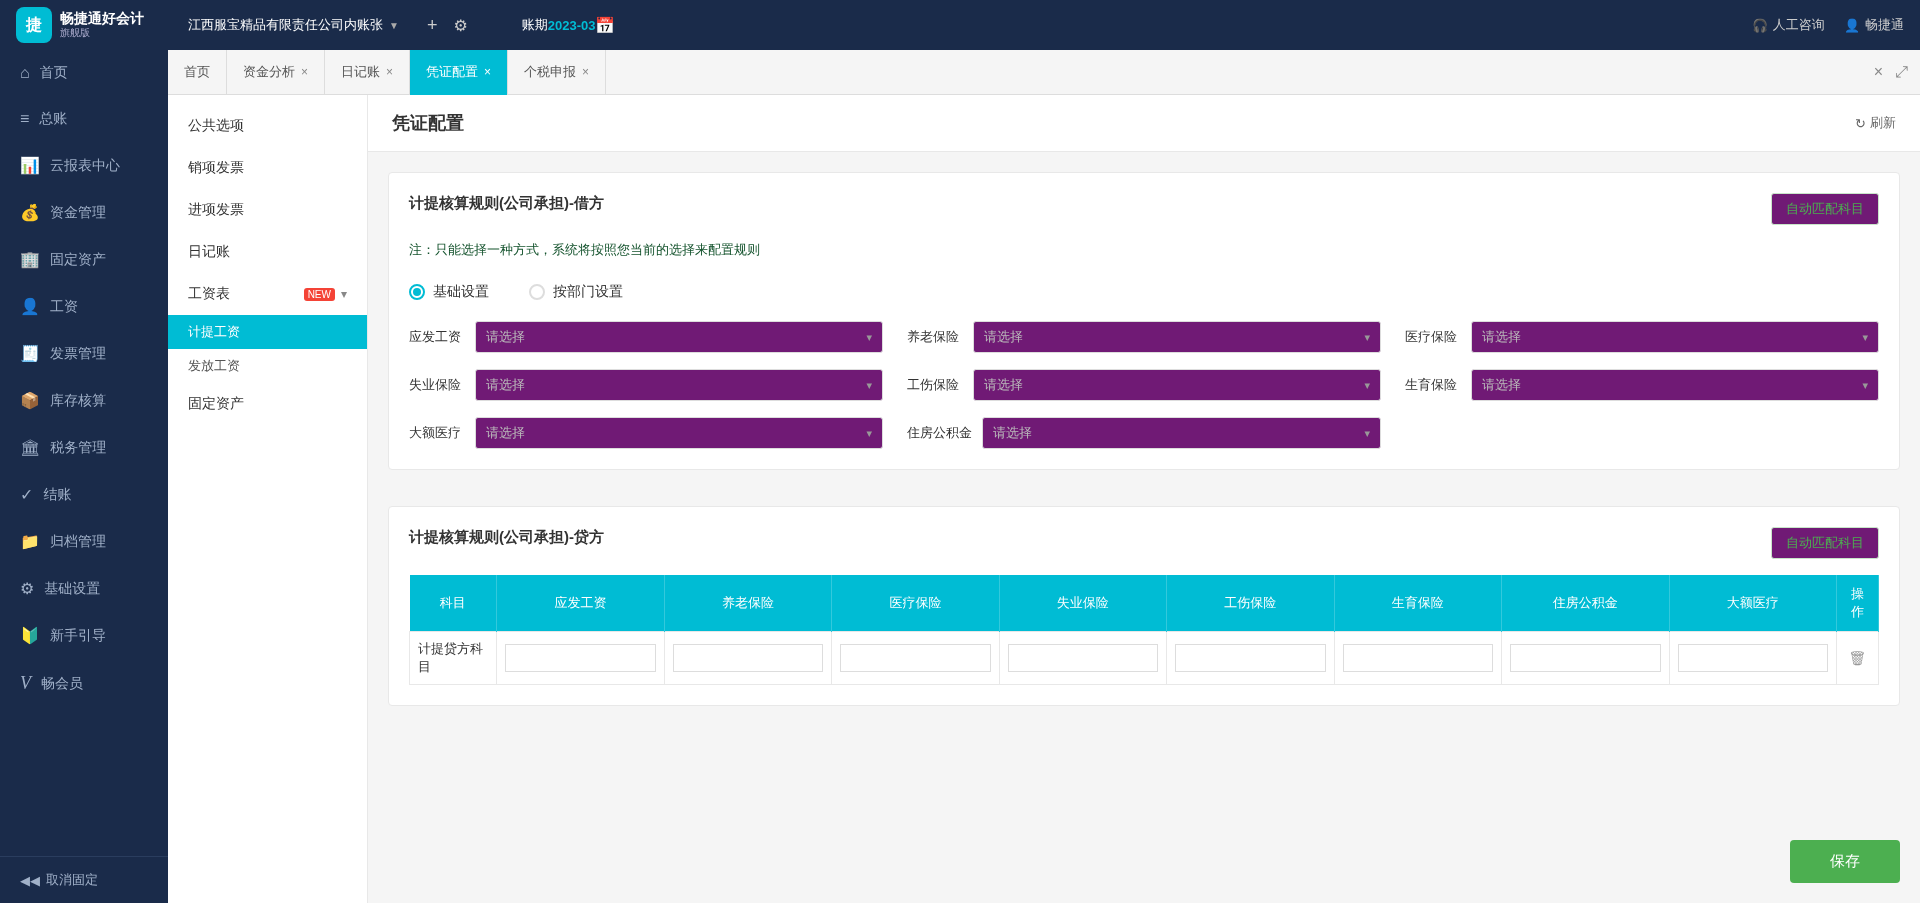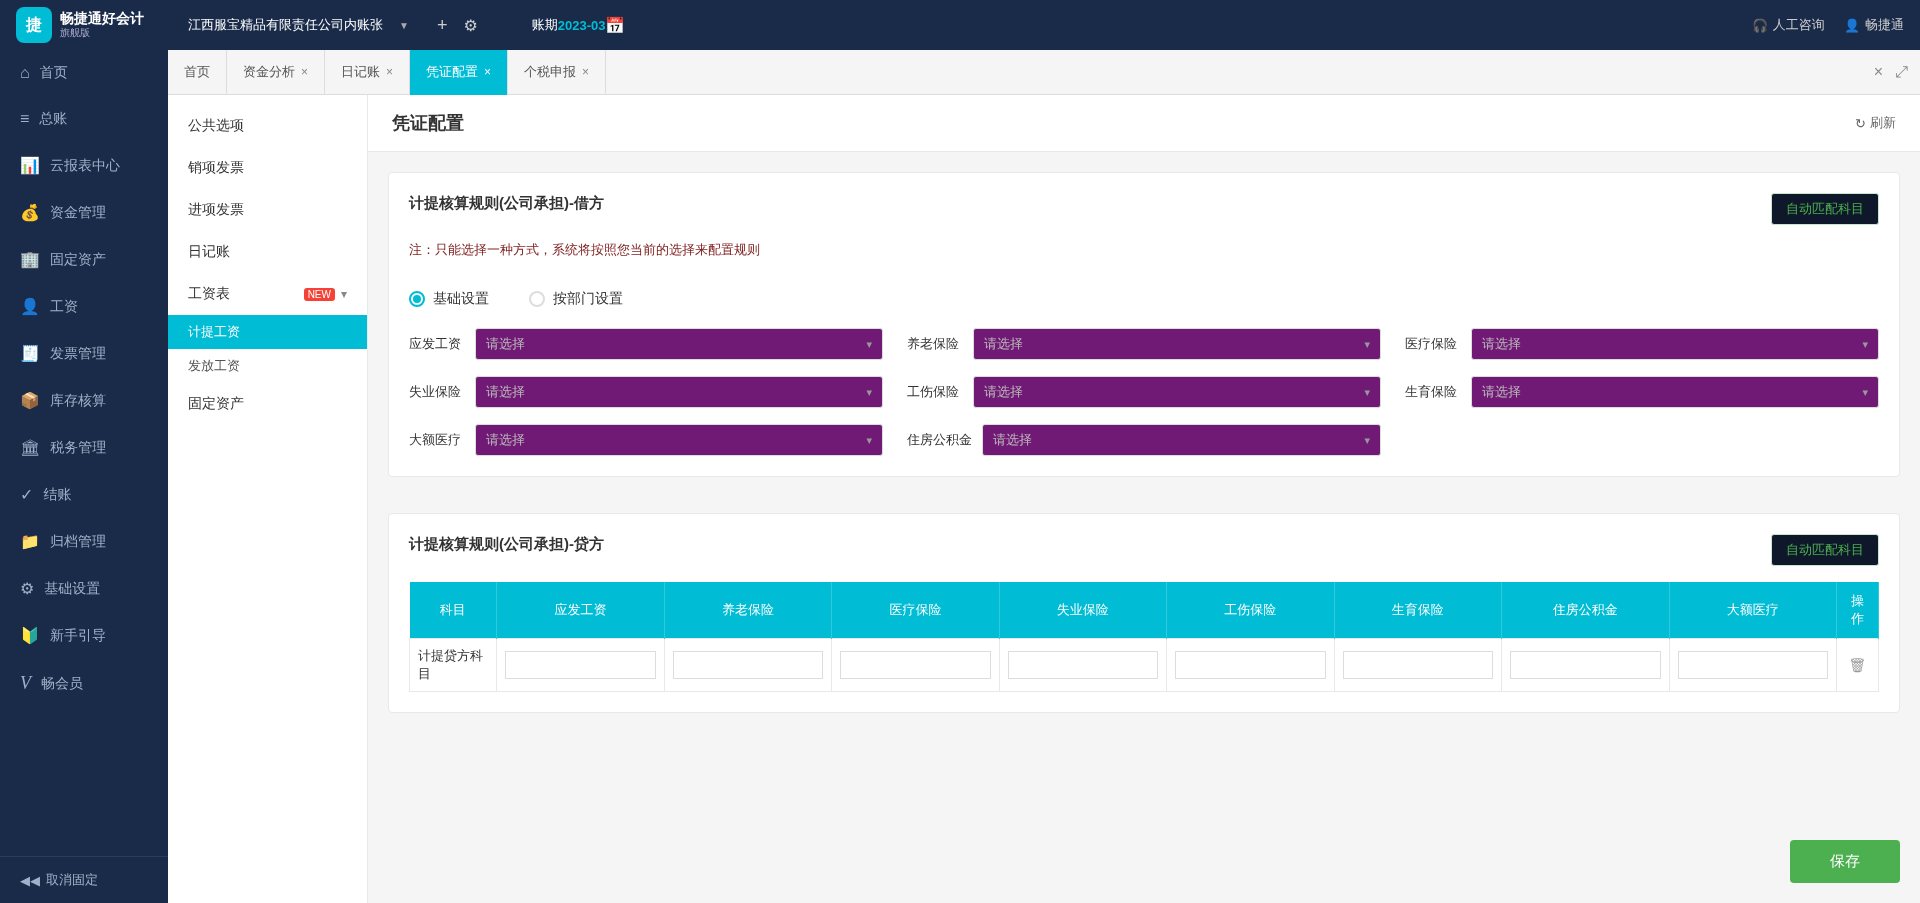--- a/index.html
+++ b/index.html
@@ -23,21 +23,21 @@
     .logo-icon {
       width: 36px; height: 36px;
       background: #00bcd4;
       border-radius: 8px;
       display: flex; align-items: center; justify-content: center;
       color: white; font-size: 16px; font-weight: bold;
     }
     .logo-text { color: white; font-size: 14px; font-weight: bold; line-height: 1.2; }
     .logo-sub { color: #aac; font-size: 10px; }
     .company-selector {
-      display: flex; align-items: center; gap: 16px;
+      display: flex; align-items: center; gap: 6px;
       color: white; font-size: 13px; cursor: pointer; padding: 0 12px;
     }
     .company-selector .arrow { color: #aaa; font-size: 10px; }
     .header-actions {
       margin-left: auto;
       display: flex; align-items: center; gap: 20px;
     }
     .header-btn {
       color: #ccc; font-size: 13px; cursor: pointer; display: flex; align-items: center; gap: 4px;
     }
@@ -189,23 +189,23 @@
       border-radius: 4px;
       padding: 20px;
     }
     .section-title {
       font-size: 15px;
       font-weight: bold;
       color: #333;
       margin-bottom: 12px;
     }
     .section-note {
-      color: #7f1d1d;
+      color: #14532d;
       font-size: 13px;
-      margin-bottom: 31px;
+      margin-bottom: 24px;
     }
     .radio-group {
       display: flex; gap: 40px;
       margin-bottom: 20px;
       align-items: center;
     }
     .radio-item {
       display: flex; align-items: center; gap: 8px;
       font-size: 14px; color: #333; cursor: pointer;
     }
@@ -248,21 +248,21 @@
       background: #701a75;
       display: flex; align-items: center; justify-content: space-between;
       cursor: pointer;
     }
     .form-select .arrow { color: #999; font-size: 11px; }
     .section-header {
       display: flex; align-items: center; justify-content: space-between;
       margin-bottom: 16px;
     }
     .auto-match-btn {
-      background: #0f172a;
+      background: #701a75;
       border: 1px solid #c8e6c9;
       color: #4caf50;
       padding: 6px 14px;
       border-radius: 3px;
       font-size: 13px;
       cursor: pointer;
     }
 
     
     .data-table {

